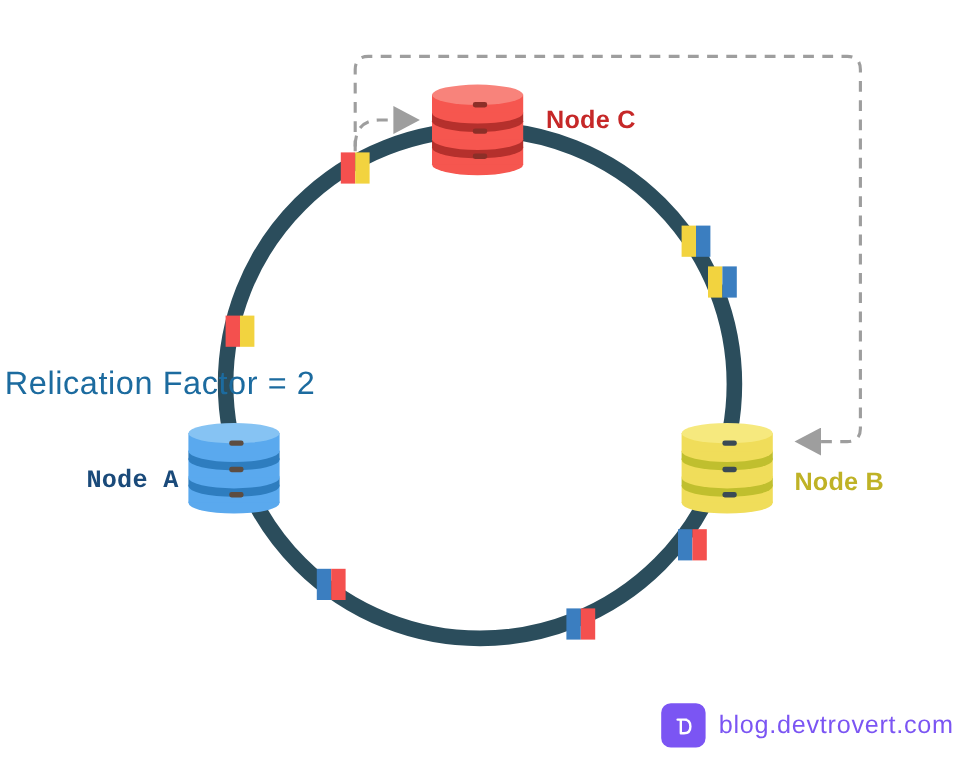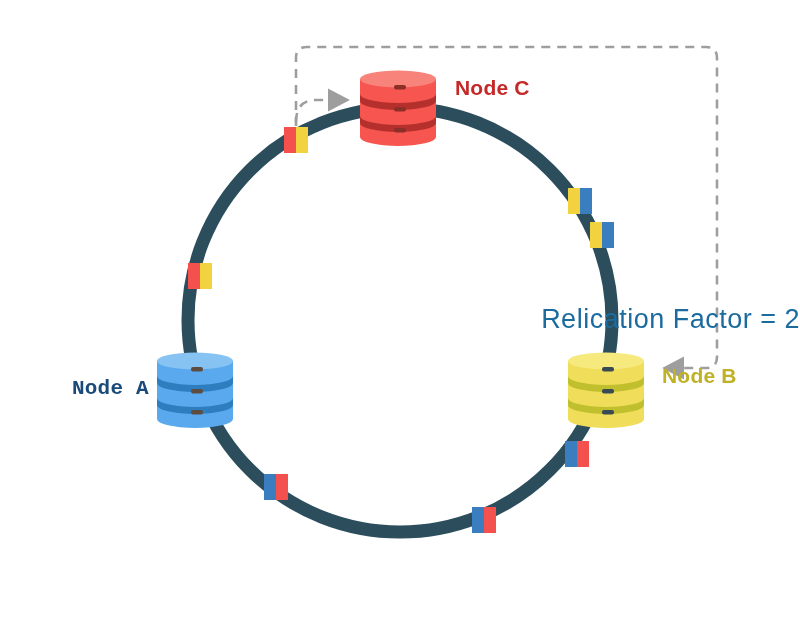--- a/index.html
+++ b/index.html
@@ -9,24 +9,24 @@
   }
   #stage{position:absolute;inset:0;width:800px;height:640px;}
   #ring-layer{position:absolute;left:0;top:0;z-index:1;}
   #token-layer{position:absolute;left:0;top:0;width:800px;height:640px;z-index:2;pointer-events:none;}
   .token{position:absolute;display:flex;width:24px;height:26px;}
   .token .half{flex:1 1 50%;height:100%;}
   .node{position:absolute;z-index:3;}
   .node svg{display:block;}
   .node-label{
     position:absolute;z-index:4;font-weight:bold;font-size:21px;
-    color:var(--label,#333);white-space:nowrap;letter-spacing:0.2px;
+    color:var(--label,#333);white-space:nowrap;letter-spacing:0.2px;margin-top:13px;
   }
   #caption{
-    position:absolute;left:4px;right:0;top:304px;text-align:right;z-index:4;
+    position:absolute;left:4px;right:0;top:304px;text-align:left;z-index:4;
     font-size:27px;font-weight:500;color:var(--caption,#1c6b9f);letter-spacing:0.5px;
   }
   #branding{
     position:absolute;left:551px;top:586px;z-index:5;display:flex;align-items:center;gap:11px;
   }
   #brand-logo{
     width:37px;height:37px;border-radius:8px;background:var(--brand,#7b55f3);
     display:flex;align-items:center;justify-content:center;
   }
   #brand-text{
@@ -135,18 +135,26 @@
       <ellipse class="db-band" cx="40" cy="33" rx="38" ry="9"></ellipse>
       <rect class="db-band" x="2" y="26" width="76" height="7"></rect>
       <ellipse class="db-body" cx="40" cy="26" rx="38" ry="9"></ellipse>
       <rect class="db-body" x="2" y="11" width="76" height="15"></rect>
       <ellipse class="db-light" cx="40" cy="11" rx="38" ry="8.5"></ellipse>
       <rect class="db-dash" x="36" y="17" width="12" height="4.5" rx="2"></rect>
       <rect class="db-dash" x="36" y="39" width="12" height="4.5" rx="2"></rect>
       <rect class="db-dash" x="36" y="60" width="12" height="4.5" rx="2"></rect>
     </svg>
   </div>
-  <div class="node-label" style="left: 662px; top: 364px; --body: #f0dd5a; --body_light: #f6e97e; --band: #c0bf2e; --dash: #3a4a55; --label: #bfb226;">Node B</div>
+  <div class="node-label" style="left: 662px; top: 377px; --body: #f0dd5a; --body_light: #f6e97e; --band: #c0bf2e; --dash: #3a4a55; --label: #bfb226;">Node B</div>
 
   <div id="caption">Relication Factor = 2</div>
 
+  <div id="branding">
+    <div id="brand-logo">
+      <svg width="24" height="24" viewBox="0 0 36 36">
+        <path d="M10,10 H21 M14,10 V27 M14,27 H18 Q26,27 26,18.5 Q26,10 18,10" fill="none" stroke="#ffffff" stroke-width="3" stroke-linecap="round" stroke-linejoin="round"></path>
+      </svg>
+    </div>
+    <div id="brand-text">blog.devtrovert.com</div>
+  </div>
 
 </div>
 
 </body></html>

